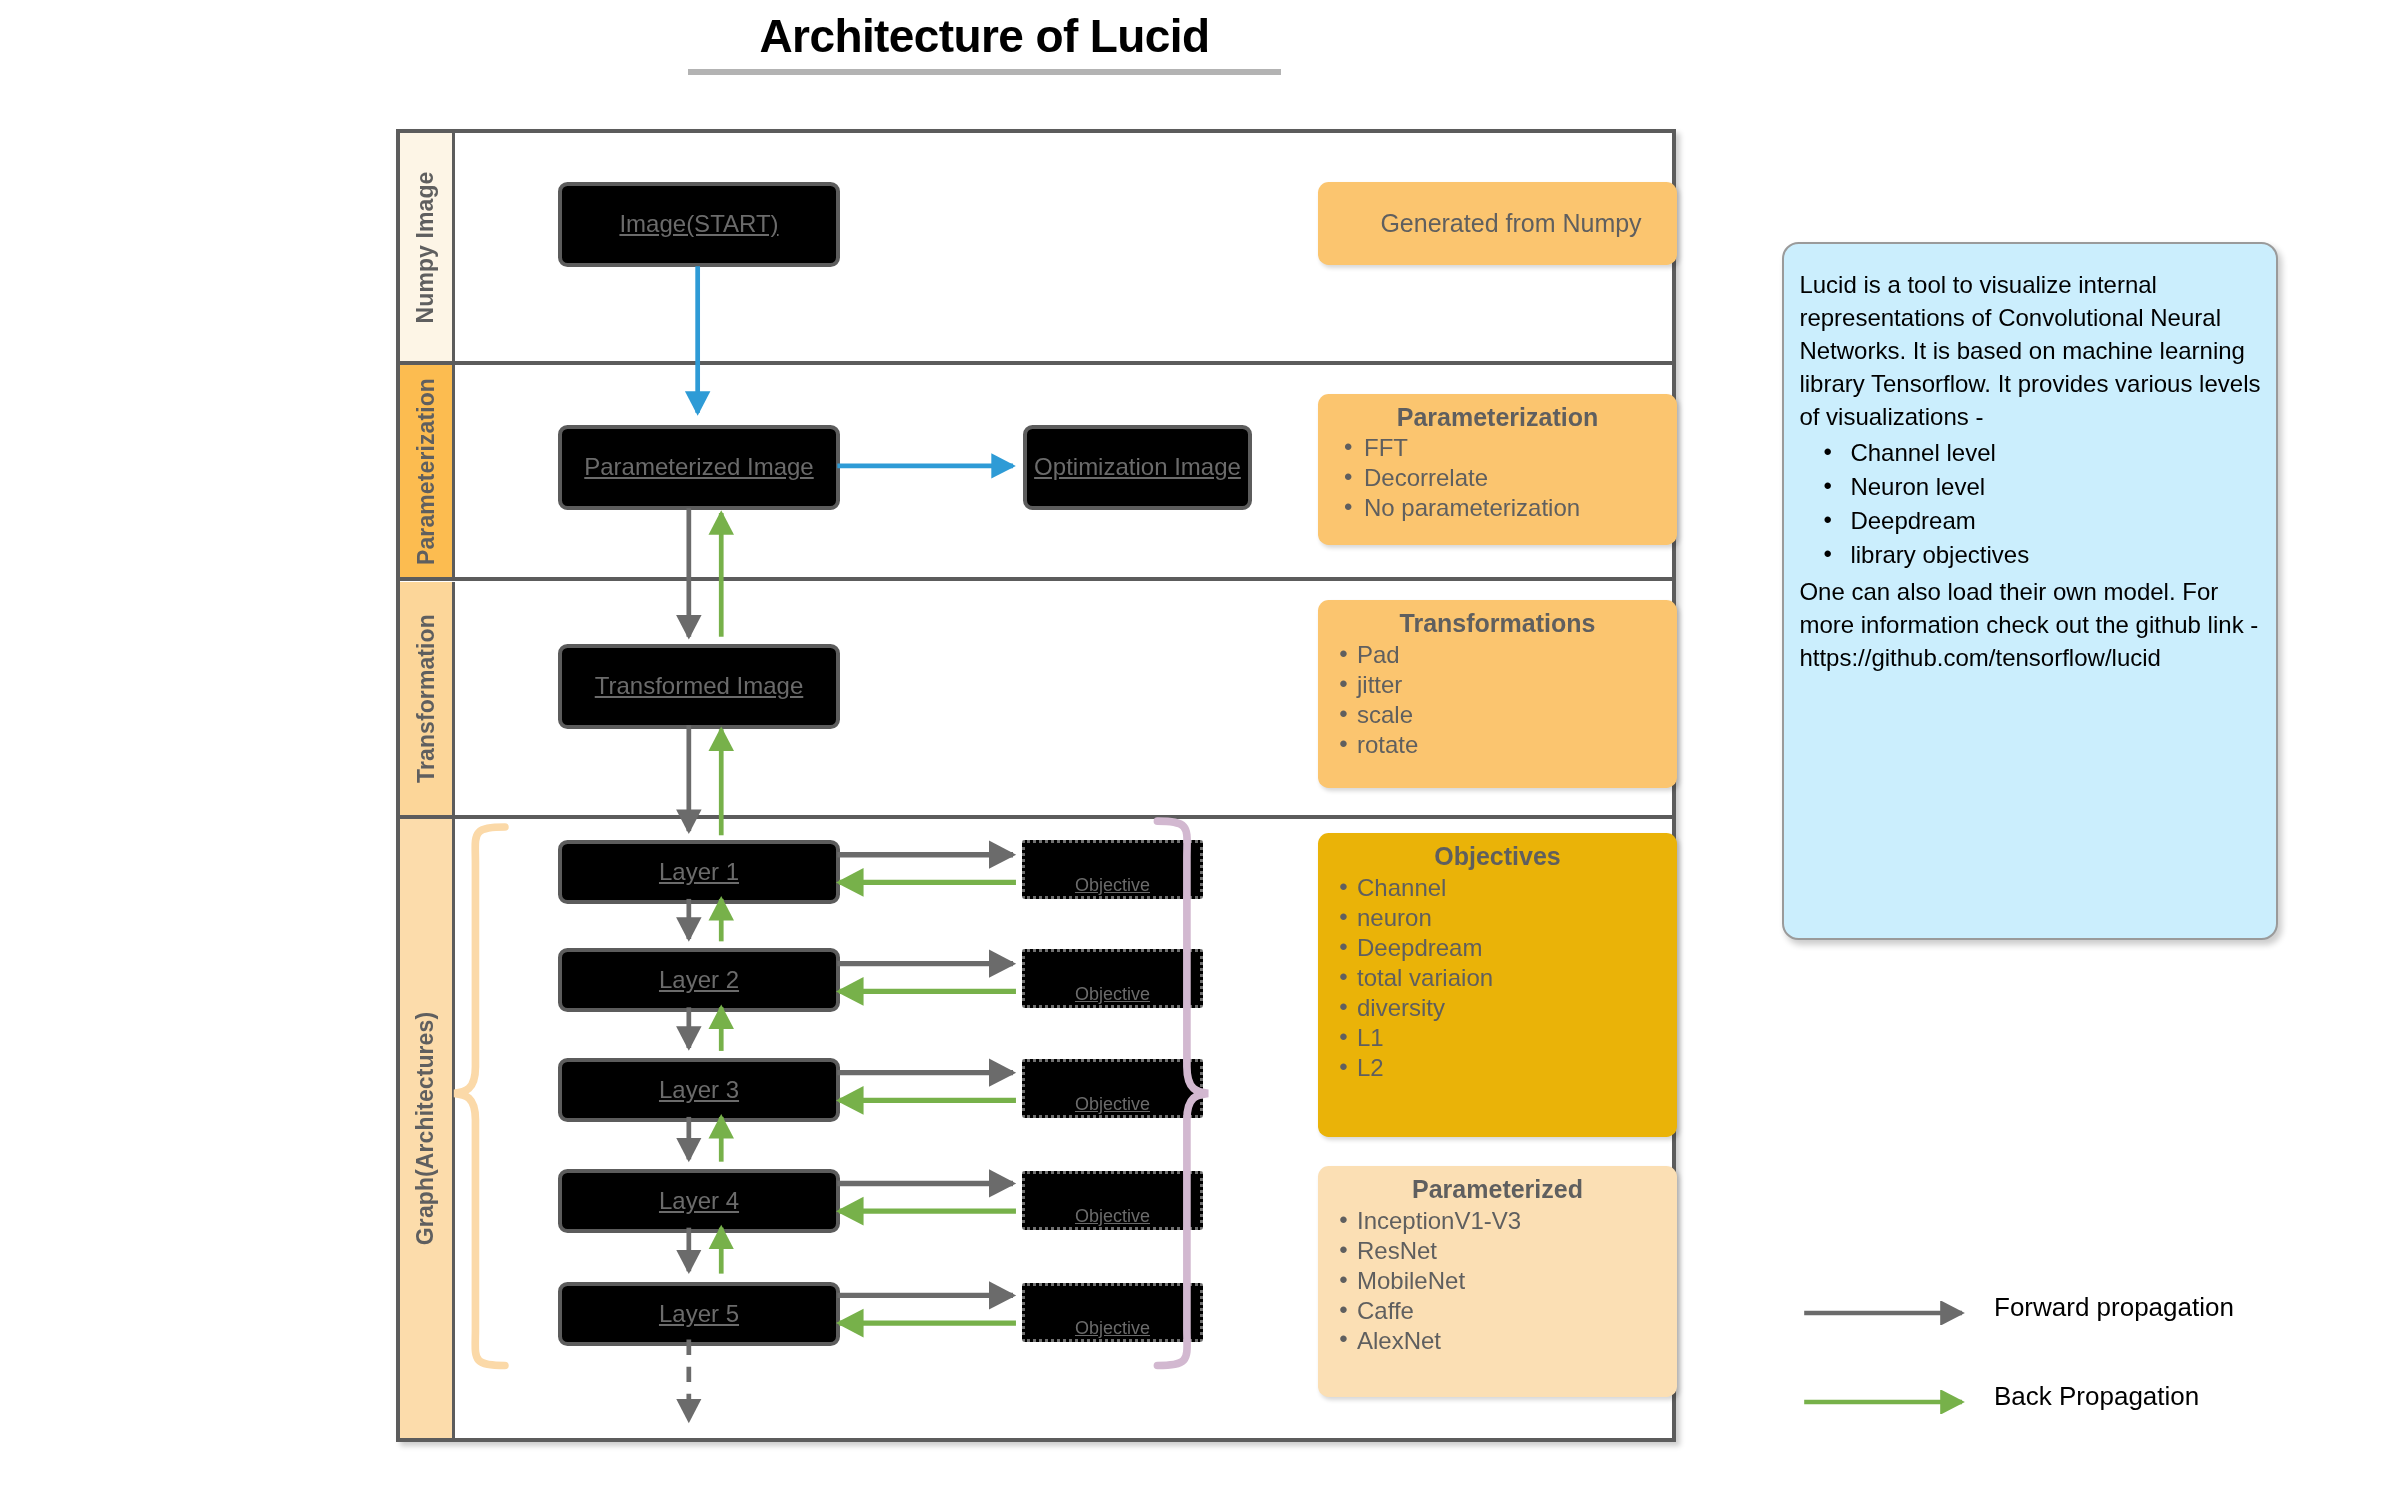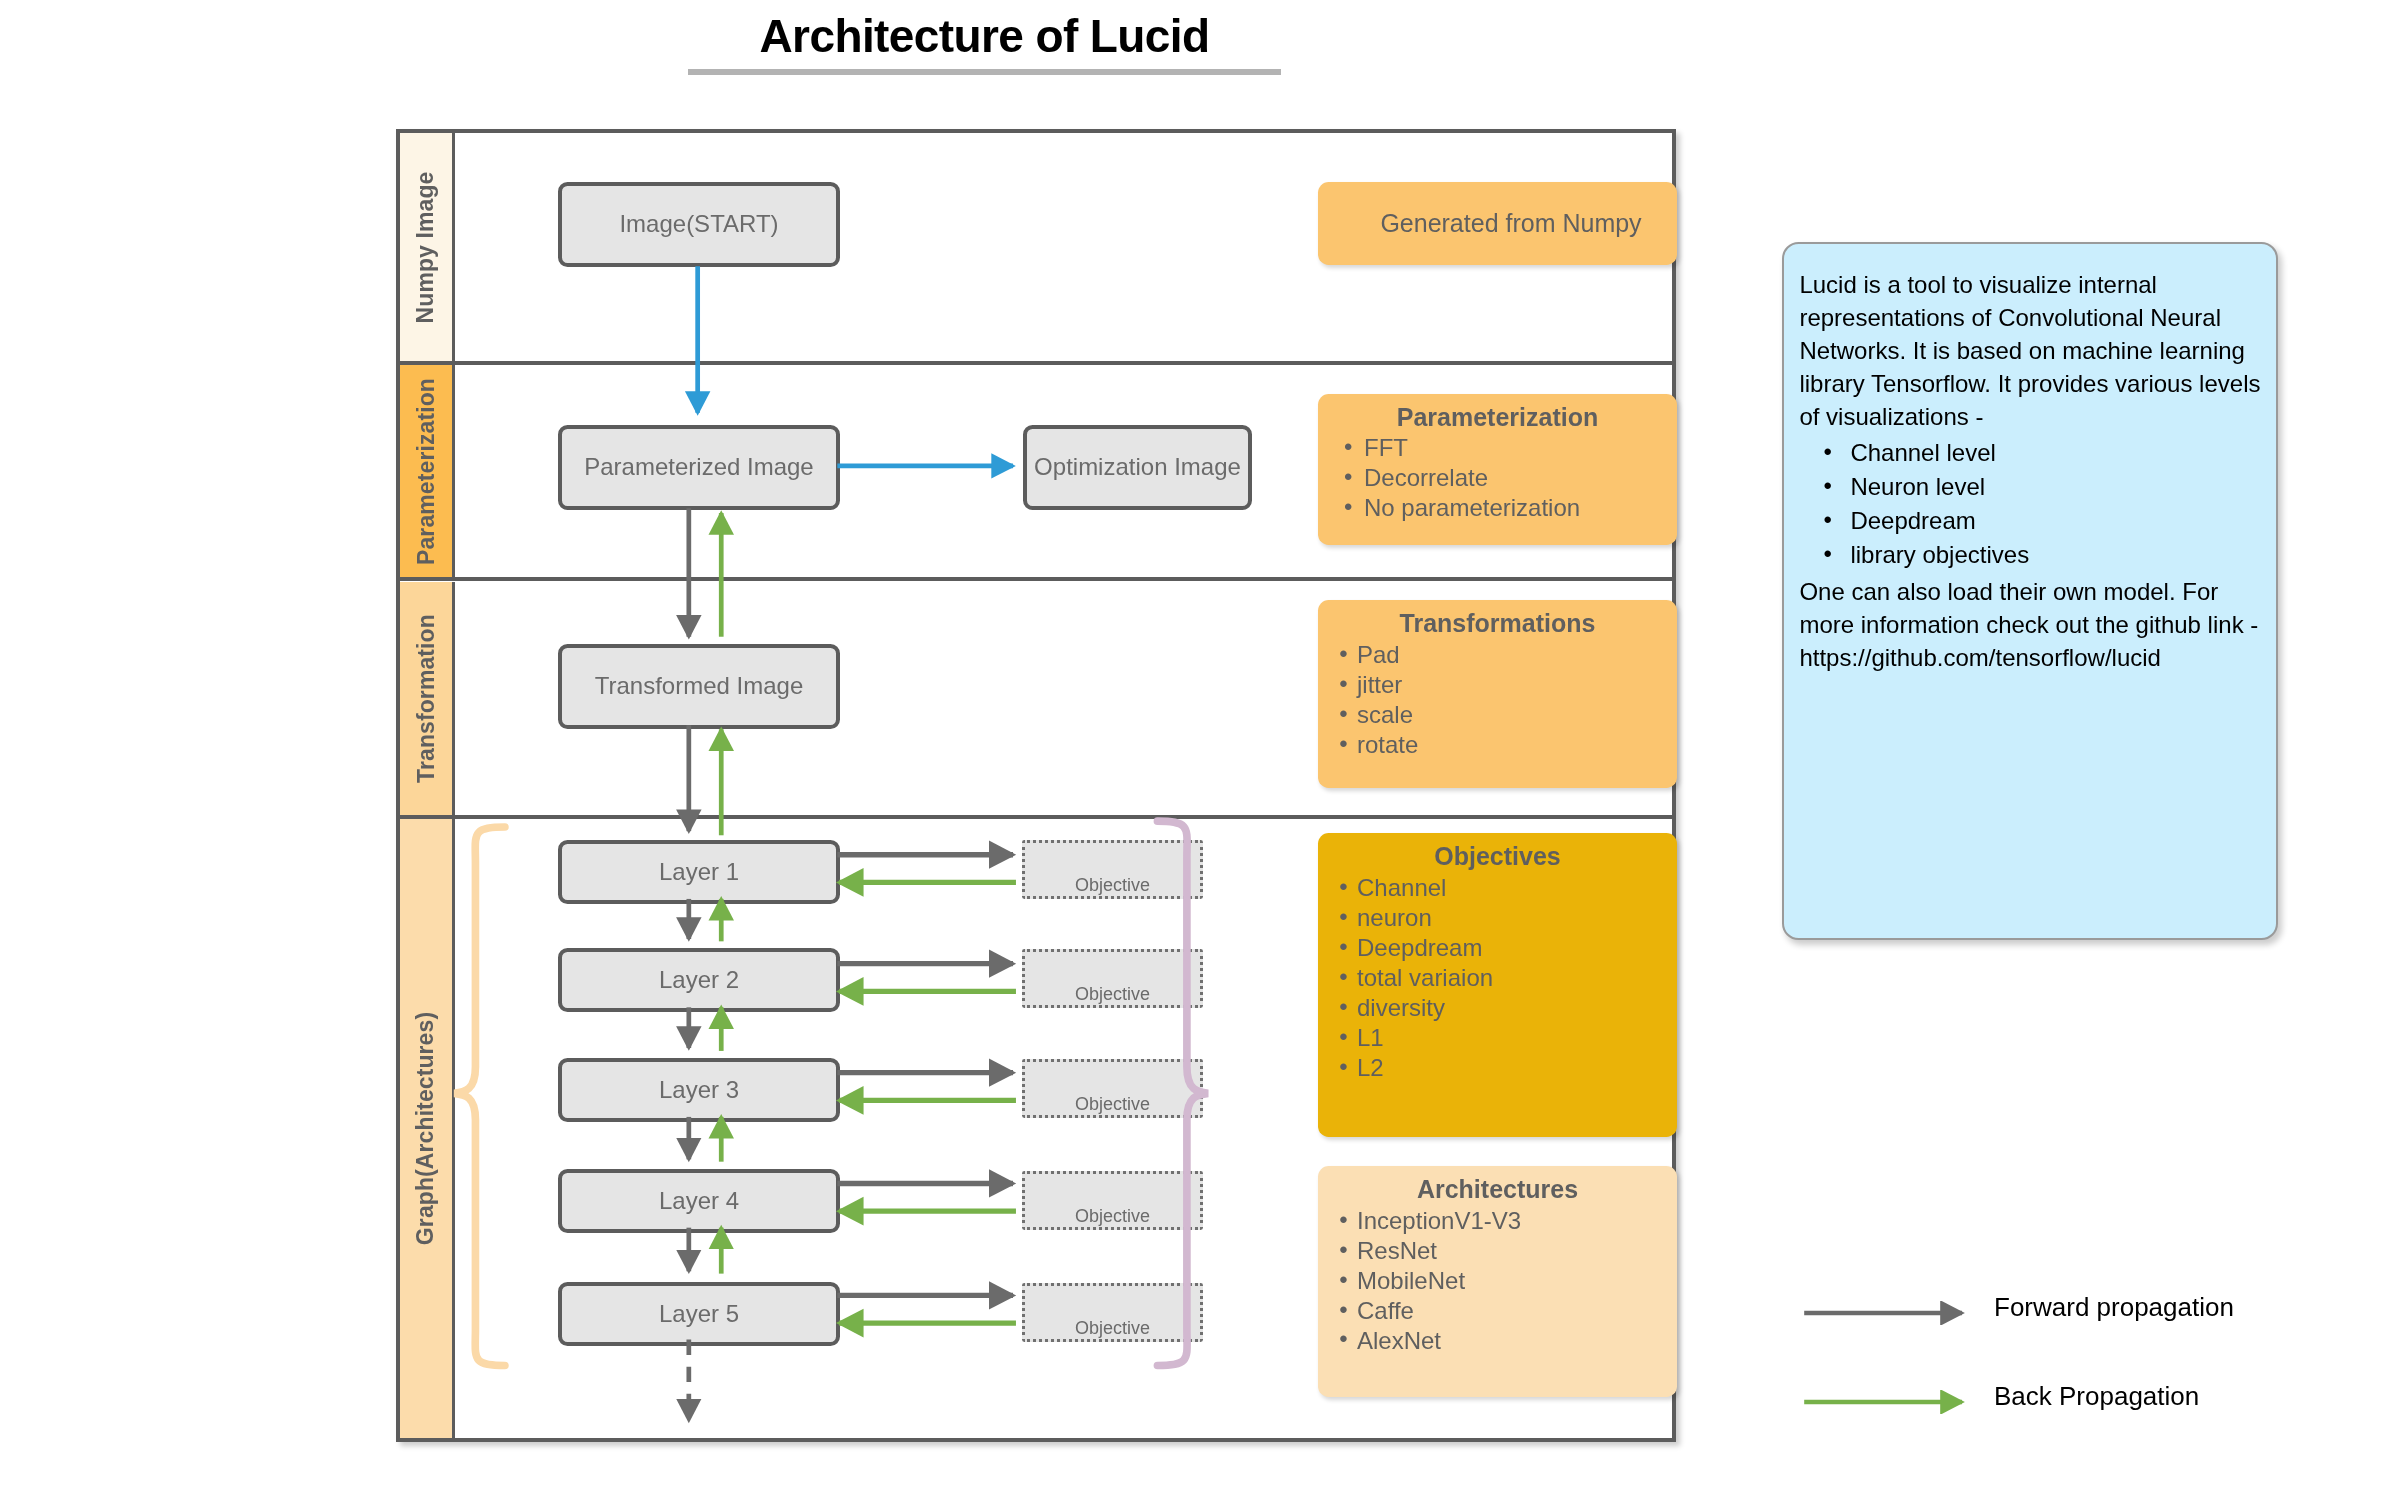--- a/index.html
+++ b/index.html
@@ -26,22 +26,22 @@
   #band-numpy .band-label{background:#fdf5e6;}
   #band-param{top:232px;height:216px;}
   #band-param .band-label{background:#fcbc50;}
   #band-trans{top:449px;height:237px;}
   #band-trans .band-label{background:#fcd699;}
   #band-graph{top:686px;height:619px;}
   #band-graph .band-label{background:#fcdcab;}
 
   
   .node{position:absolute;box-sizing:border-box;border:4.2px solid #5c5c5c;border-radius:9.5px;
-        background:#e5e5e5;display:flex;align-items:center;justify-content:center;text-align:center;
-        color:#6b6b6b;font-size:24px;line-height:1.18;}
+        background:#000000;display:flex;align-items:center;justify-content:center;text-align:center;
+        color:#6b6b6b;font-size:24px;line-height:1.18;text-decoration:underline;}
   .node.dotted{border:3px dotted #707070;border-radius:2.4px;font-size:18px;align-items:flex-end;}
 
   
   .card{position:absolute;box-sizing:border-box;border-radius:10.7px;padding:8.3px 13px;
         color:#5f5f5f;box-shadow:2.4px 3px 4.7px rgba(0,0,0,.16);}
   .card .card-title{text-align:center;font-size:25px;font-weight:bold;line-height:1.25;margin-bottom:1.2px;}
   .card ul{list-style:none;margin:0;padding:0;}
   .card li{font-size:24px;line-height:1.2;margin:1.2px 0;padding-left:26px;position:relative;}
   .card li:before{content:"\2022";position:absolute;left:8.3px;top:-1.2px;font-size:24px;}
   .card.plain{display:flex;align-items:center;justify-content:center;font-size:25px;}
@@ -177,21 +177,21 @@
           <li>neuron</li>
           <li>Deepdream</li>
           <li>total variaion</li>
           <li>diversity</li>
           <li>L1</li>
           <li>L2</li>
         </ul>
       </div>
 
       <div class="card" style="left:863px;top:347px;width:359px;height:231px;background:#fbdfb4;">
-        <div class="card-title">Architectures</div>
+        <div class="card-title">Parameterized</div>
         <ul>
           <li>InceptionV1-V3</li>
           <li>ResNet</li>
           <li>MobileNet</li>
           <li>Caffe</li>
           <li>AlexNet</li>
         </ul>
       </div>
     </div>
   </div>

